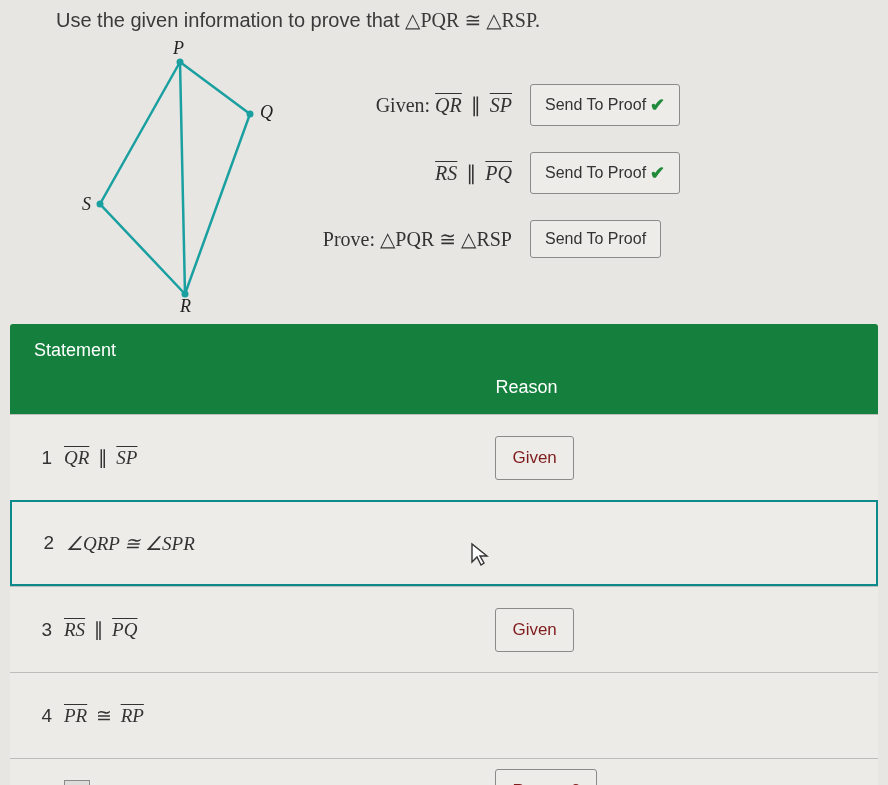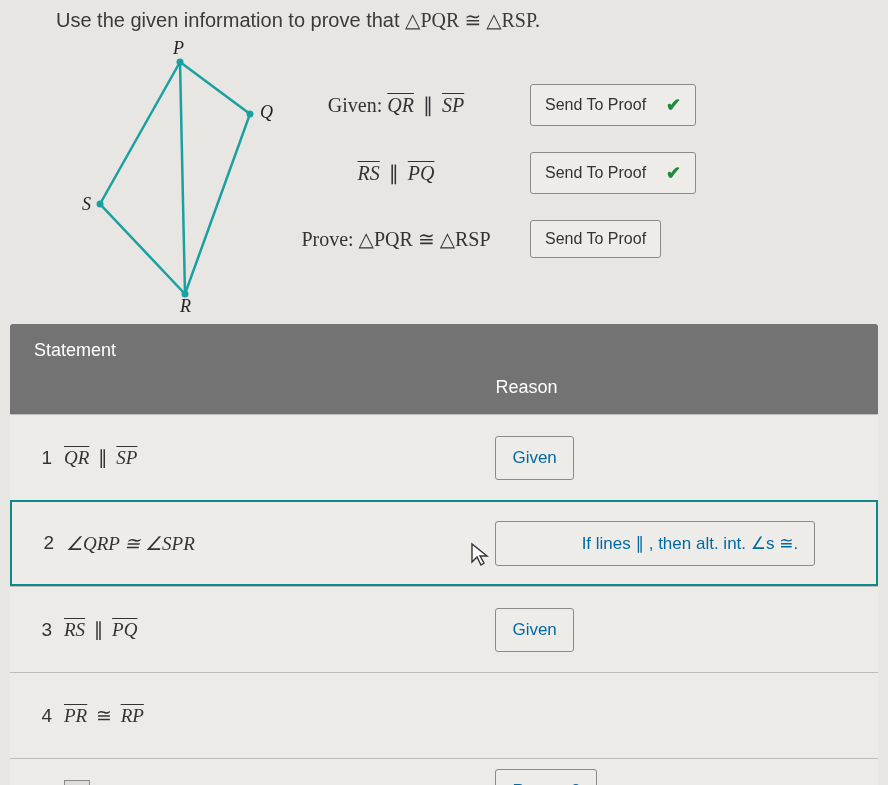--- a/index.html
+++ b/index.html
@@ -38,47 +38,47 @@
       flex: 1;
       padding-top: 40px;
     }
     .given-row {
       display: flex;
       align-items: center;
       margin-bottom: 26px;
     }
     .given-text {
       width: 250px;
-      text-align: center;
+      text-align: right;
       font-size: 20px;
       font-family: Georgia, 'Times New Roman', serif;
       color: #333;
       padding-right: 18px;
     }
     .send-btn {
       border: 1.5px solid #8a8a8a;
       border-radius: 3px;
       background: #eeece9;
       padding: 9px 14px;
       font-size: 16px;
       color: #333;
       display: inline-flex;
       align-items: center;
-      gap: 20px;
+      gap: 4px;
       cursor: pointer;
     }
     .check {
       color: #1f8a3a;
       font-weight: bold;
       font-size: 18px;
     }
     .table-wrap { padding: 0 10px; }
     .thead {
       display: flex;
-      background: #737373;
+      background: #15803d;
       color: #fff;
       font-size: 18px;
       border-radius: 3px 3px 0 0;
     }
     .th-stmt { width: 55%; padding: 16px 24px; }
     .th-reason { width: 45%; padding: 16px 8px; margin-top: 37px; }
     .trow {
       display: flex;
       border-top: 1px solid #bdbdbd;
       background: #ecebe8;
@@ -98,25 +98,24 @@
       color: #333;
       padding: 10px 0;
     }
     .td-reason { width: 45%; padding: 10px 8px; }
     .reason-btn {
       border: 1.5px solid #8a8a8a;
       border-radius: 3px;
       background: #eeece9;
       padding: 11px 16px;
       font-size: 17px;
-      color: #0369a1;
+      color: #7f1d1d;
       display: inline-block;
       cursor: pointer;
       white-space: nowrap;
-      text-align: right;
     }
     .overline {
       text-decoration: overline;
       text-decoration-thickness: 1px;
       font-style: italic;
     }
     .parallel { font-weight: normal; padding: 0 4px; font-style: normal;}
     .blank-box {
       width: 26px; height: 26px; border:1.5px solid #8a8a8a; background:#dedcd9; display:inline-block; vertical-align: middle;
     }
@@ -202,23 +201,20 @@
       <span class="overline">SP</span>
     </div>
     <div class="td-reason">
       <span class="reason-btn">Given</span>
     </div>
   </div>
 
   <div class="trow selected">
     <div class="td-num">2</div>
     <div class="td-stmt">∠QRP ≅ ∠SPR</div>
-    <div class="td-reason">
-      <span class="reason-btn" style="min-width:320px;">If lines ∥ , then alt. int. ∠s ≅.</span>
-    </div>
   </div>
 
   <div class="trow">
     <div class="td-num">3</div>
     <div class="td-stmt">
       <span class="overline">RS</span>
       <span class="parallel">∥</span>
       <span class="overline">PQ</span>
     </div>
     <div class="td-reason">

